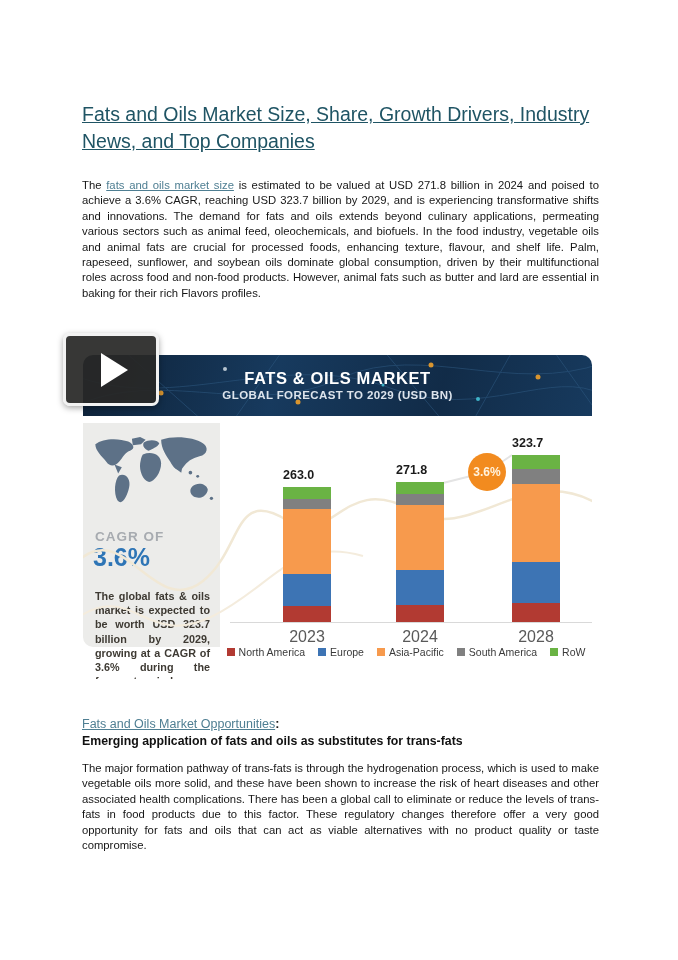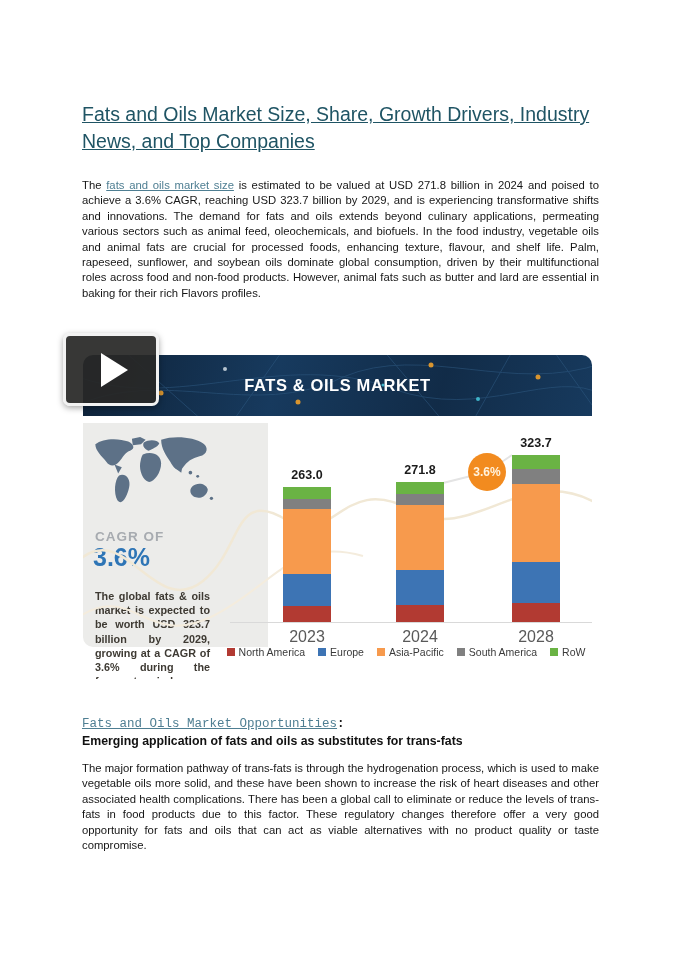--- a/index.html
+++ b/index.html
@@ -39,51 +39,51 @@
   }
   .banner-title{font-size:16.5px;font-weight:bold;color:#ffffff;letter-spacing:.6px;line-height:19px;z-index:2;}
   .banner-sub{font-size:11.5px;font-weight:bold;color:#dde4ec;letter-spacing:.4px;line-height:15px;z-index:2;}
   .banner-decor{position:absolute;left:0;top:0;z-index:1;}
   .info-body{
     position:absolute;left:0;top:61px;width:509px;height:263px;background:#ffffff;
     border-radius:0 0 10px 10px;overflow:hidden;
   }
   .side-panel{
     position:absolute;left:0;top:7px;width:137px;height:224px;background:#ececea;
-    border-radius:0 0 0 10px;z-index:0;padding-left:48px;
+    border-radius:0 0 0 10px;z-index:0;
   }
   .world-map{position:absolute;left:5px;top:8px;z-index:1;}
   .cagr-label{position:absolute;left:12px;top:106px;font-size:13.5px;font-weight:600;color:#a7abb0;letter-spacing:1px;z-index:2;}
   .cagr-value{position:absolute;left:10px;top:120px;font-size:25px;font-weight:bold;color:#2e75b6;z-index:2;}
   .panel-desc{
     position:absolute;left:12px;top:166px;width:115px;z-index:2;
     font-size:10.8px;line-height:14.2px;font-weight:600;color:#3e3a33;text-align:justify;
   }
   .body-decor{position:absolute;left:0;top:0;z-index:1;pointer-events:none;}
   .plot-area{position:absolute;left:137px;top:0;width:372px;height:263px;z-index:2;}
   .axis-line{position:absolute;left:10px;right:0;top:206px;height:1px;background:#d9d9d9;}
-  .bar-col{position:absolute;bottom:57px;width:48px;display:flex;flex-direction:column;align-items:center;z-index:2;}
+  .bar-col{position:absolute;bottom:57px;width:48px;display:flex;flex-direction:column;align-items:flex-start;z-index:2;}
   .bar-total{font-size:12.5px;font-weight:bold;color:#1b1b1b;margin-bottom:5px;}
   .bar-stack{width:48px;display:flex;flex-direction:column;}
   .bar-seg{width:100%;}
   .cat-label{position:absolute;top:212px;width:48px;text-align:center;font-size:16px;color:#595959;}
   .chart-legend{
     position:absolute;left:0;right:0;top:230px;display:flex;justify-content:center;
     gap:13px;font-size:10.5px;color:#3a3a3a;align-items:center;
   }
   .legend-item{display:flex;align-items:center;gap:4px;white-space:nowrap;}
   .legend-swatch{width:8px;height:8px;display:inline-block;}
   .growth-badge{
     position:absolute;left:385px;top:37px;width:38px;height:38px;border-radius:50%;
     background:#f28b1f;display:flex;align-items:center;justify-content:center;z-index:3;
     font-size:12px;font-weight:bold;color:#fff3df;
   }
   
   .opps{position:absolute;left:82px;top:716px;width:517px;}
-  .opps-head{font-size:12.5px;line-height:16px;margin:0;font-family:Liberation Mono, monospace;}
+  .opps-head{font-size:12.5px;line-height:16px;margin:0;}
   .opps-suffix{color:#1b1b1b;font-weight:bold;}
   .opps-sub{font-size:12.3px;font-weight:bold;color:#111;line-height:16px;margin:1px 0 12px 0;}
   .opps-body{
     margin:9px 0 0 0;font-size:11.3px;line-height:15.4px;color:#161616;text-align:justify;
   }
 </style>
 </head>
 <body>
 
 <div class="page">
@@ -109,20 +109,21 @@
           <circle cx="78" cy="38" r="2.5" fill="#d9952f"></circle>
           <circle cx="142" cy="14" r="2" fill="#e0e8ef" opacity="0.8"></circle>
           <circle cx="215" cy="47" r="2.5" fill="#d9952f"></circle>
           <circle cx="348" cy="10" r="2.5" fill="#d9952f"></circle>
           <circle cx="395" cy="44" r="2" fill="#3fb4c9"></circle>
           <circle cx="455" cy="22" r="2.5" fill="#d9952f"></circle>
           <circle cx="300" cy="30" r="1.5" fill="#3fb4c9"></circle>
         </g>
       </svg>
       <div class="banner-title">FATS &amp; OILS MARKET</div>
+      <div class="banner-sub">GLOBAL FORECAST TO 2029 (USD BN)</div>
     </div>
 
     <div class="info-body">
 
       <div class="side-panel">
         <svg class="world-map" width="128" height="98" viewBox="0 0 140 100">
           <g fill="#5d7187">
             <path d="M48,5 l9,-2 6,3 -5,5 -9,1 z"></path>
             <path d="M8,11 C16,4 34,4 44,8 C50,11 52,16 46,18 C40,20 38,26 34,30 C30,35 24,36 20,30 C15,24 8,18 8,11 Z"></path>
             <path d="M29,33 L37,36 L33,43 Z"></path>

